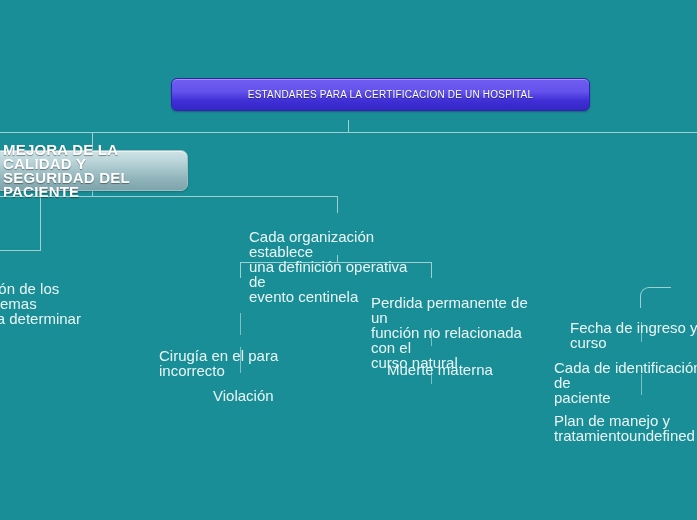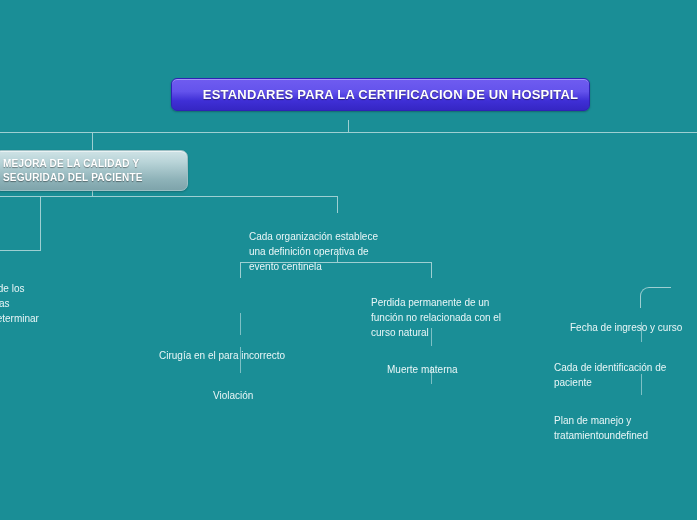--- a/index.html
+++ b/index.html
@@ -48,22 +48,22 @@
     background: linear-gradient(to bottom, #6f5cf0 0%, #6453ec 40%, #3f2fd6 70%, #3526c4 100%);
     box-shadow: 0 1px 2px rgba(0,0,0,0.28), inset 0 1px 0 rgba(255,255,255,0.35);
     border: 1px solid #2f22b4;
     box-sizing: border-box;
     display: flex;
     align-items: center;
     justify-content: center;
   }
   .node-root-label {
     color: #ffffff;
-    font-size: 13px;
-    font-weight: bold;
+    font-size: 10px;
+    font-weight: normal;
     letter-spacing: 0.2px;
     text-shadow: 0 1px 1px rgba(0,0,0,0.45);
     white-space: nowrap;
     padding-left: 20px;
   }
 
   
   .node-steel {
     position: absolute;
     left: -6px;
@@ -75,33 +75,33 @@
     border: 1px solid #9dbfc4;
     box-sizing: border-box;
     box-shadow: 0 1px 2px rgba(0,0,0,0.22), inset 0 1px 0 rgba(255,255,255,0.55);
     display: flex;
     flex-direction: column;
     justify-content: center;
     padding-left: 8px;
   }
   .node-steel-label {
     color: #ffffff;
-    font-size: 10px;
+    font-size: 15px;
     font-weight: bold;
     line-height: 14px;
     letter-spacing: 0.2px;
     text-shadow: 0 1px 1px rgba(0,0,0,0.4);
     white-space: pre-line;
   }
 
   
   .leaf {
     position: absolute;
     color: #e9f6f7;
-    font-size: 10px;
+    font-size: 15px;
     line-height: 15px;
     white-space: pre-line;
   }
 </style>
 </head>
 <body>
 
 <div id="canvas">
 
   <div class="conn conn-v" style="left:348px; top:120px; height:13px;"></div>

